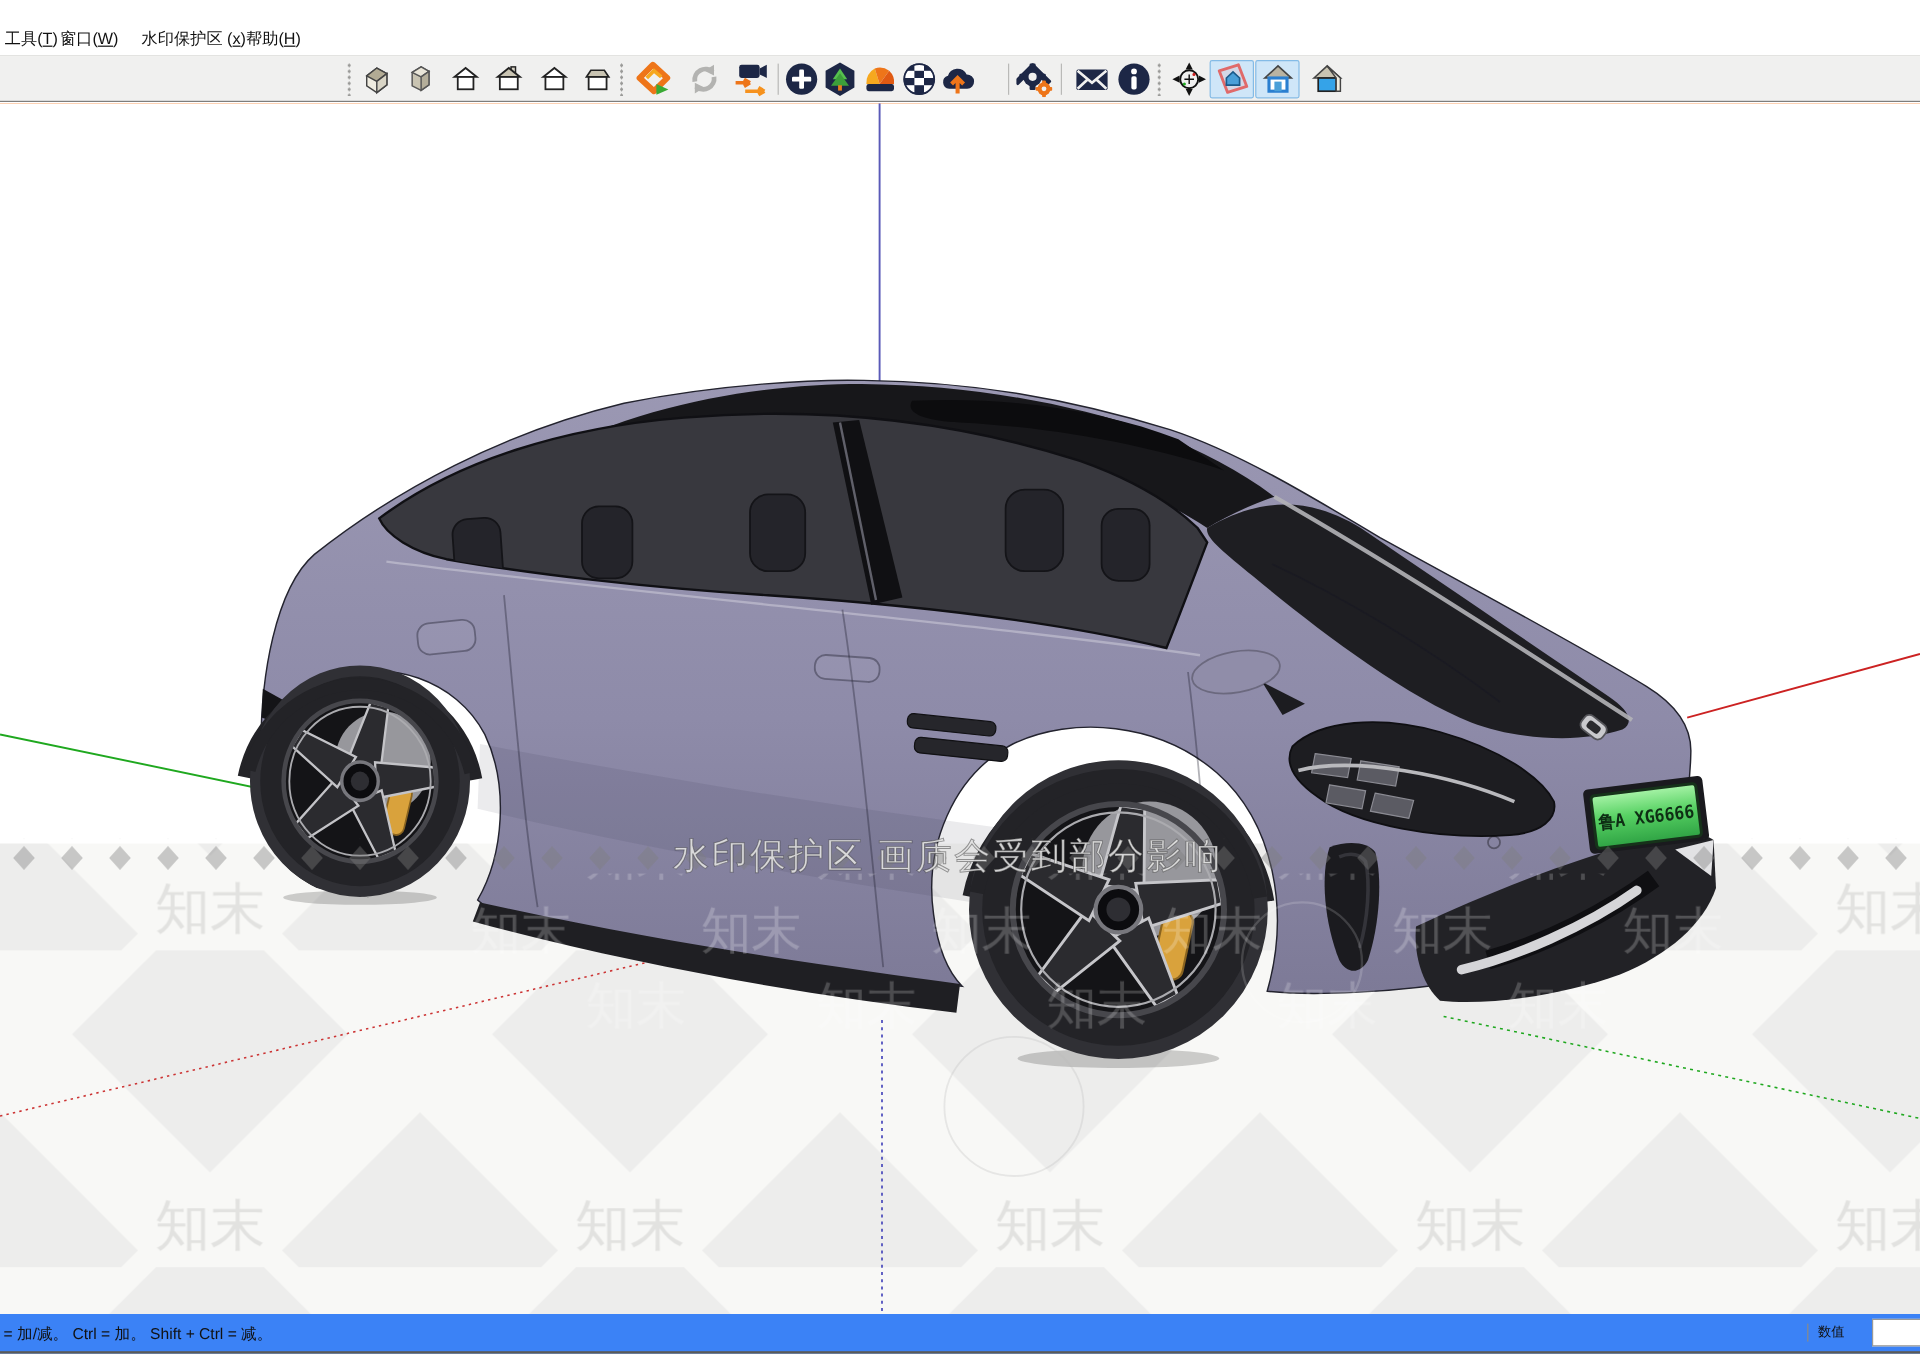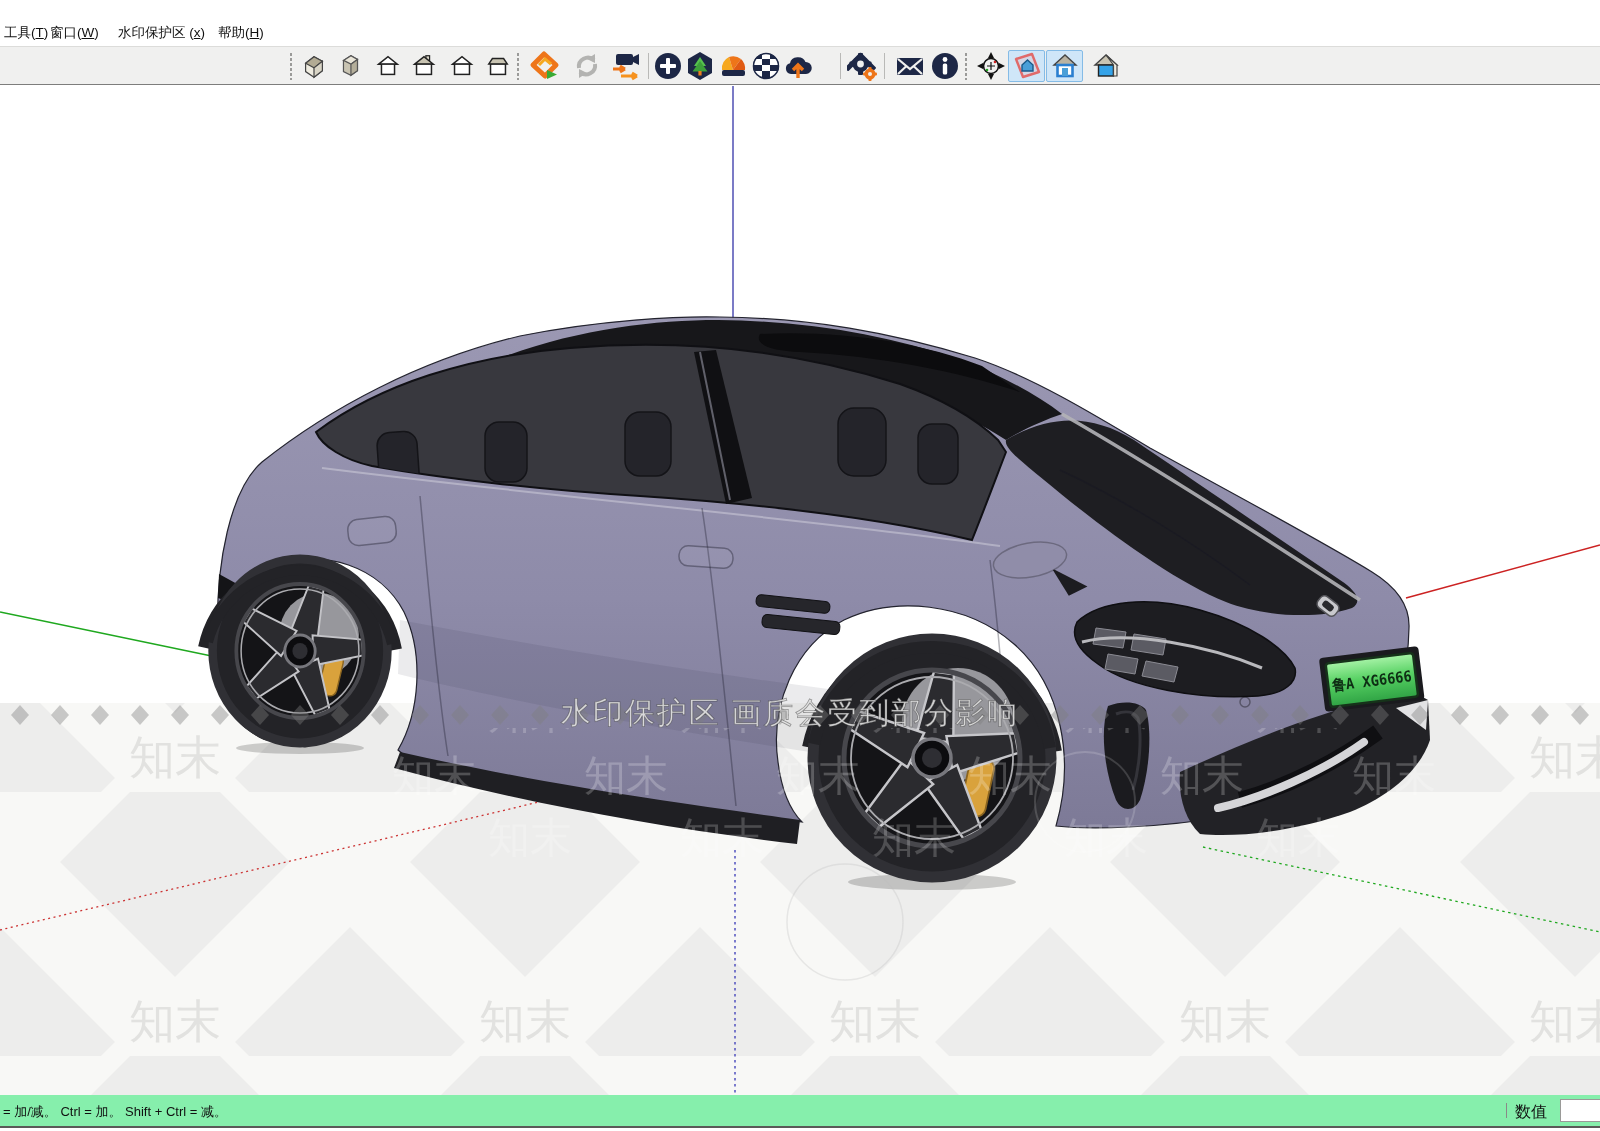--- a/index.html
+++ b/index.html
@@ -24,38 +24,38 @@
     align-items:center; justify-content:center; border:1px solid transparent; border-radius:2px; }
   .tb-btn.active { background:#cfe6f8; border:1px solid #84bbe6; }
   .tb-btn svg { display:block; }
 
   
   .viewport { position:absolute; left:0; top:86px; width:1600px; height:1009px; background:#f97316; }
   .viewport svg { display:block; }
 
   
   .statusbar { position:absolute; left:0; top:1095px; width:1600px; height:33px;
-    background:#86efac; border-bottom:2px solid #5a5a58; }
+    background:#3b82f6; border-bottom:2px solid #5a5a58; }
   .status-hint { position:absolute; left:3px; top:8px; font-size:13px; color:#111; white-space:nowrap; }
   .vcb-sep { position:absolute; left:1506px; top:8px; width:1px; height:15px; background:#8a8a88; }
-  .vcb-label { position:absolute; left:1515px; top:7px; font-size:16px; color:#111; }
+  .vcb-label { position:absolute; left:1515px; top:7px; font-size:11px; color:#111; }
   .vcb-input { position:absolute; left:1560px; top:4px; width:44px; height:23px;
     border:1px solid #9a9a98; background:#fff; font-size:12px; padding:0 3px;
     font-family:"Liberation Sans",sans-serif; }
 </style>
 </head>
 <body>
 
 <div class="app">
 
   <div class="menubar">
     <div class="menu-item" style="left:4px"><span>工具(</span><u>T</u><span>)</span></div>
     <div class="menu-item" style="left:50px"><span>窗口(</span><u>W</u><span>)</span></div>
     <div class="menu-item" style="left:118px"><span>水印保护区 (</span><u>x</u><span>)</span></div>
-    <div class="menu-item" style="left:218px"><span>帮助(</span><u>H</u><span>)</span></div>
+    <div class="menu-item" style="left:205px"><span>帮助(</span><u>H</u><span>)</span></div>
   </div>
 
   <div class="toolbar">
     <div class="tb-handle" style="left:289px"></div>
 
     <div class="tb-btn" style="left:297px">
       <span>
           <svg width="28" height="28" viewBox="0 0 30 30">
             <path d="M6,12 L15,5 L24,10 L24,20 L15,27 L6,21 Z" fill="#efece0" stroke="#444" stroke-width="1.3"></path>
             <path d="M6,12 L15,5 L24,10 L15,17 Z" fill="#b2ab94" stroke="#444" stroke-width="1.3"></path>

